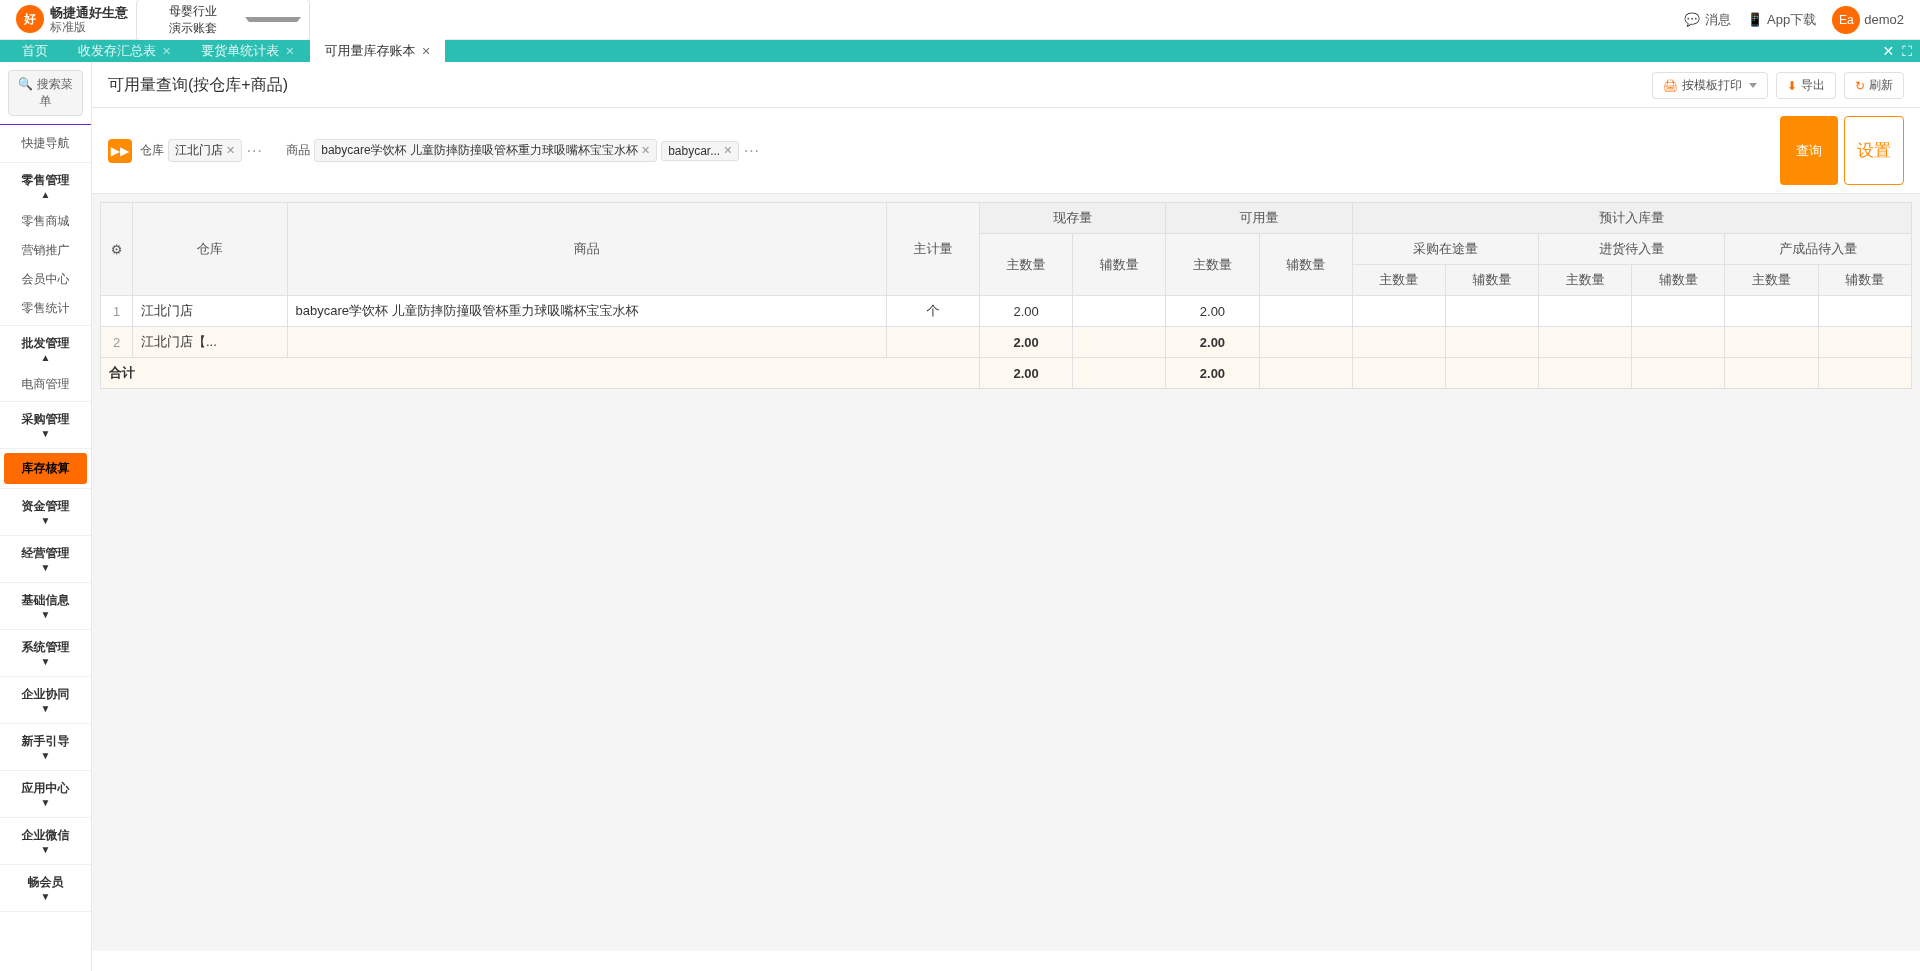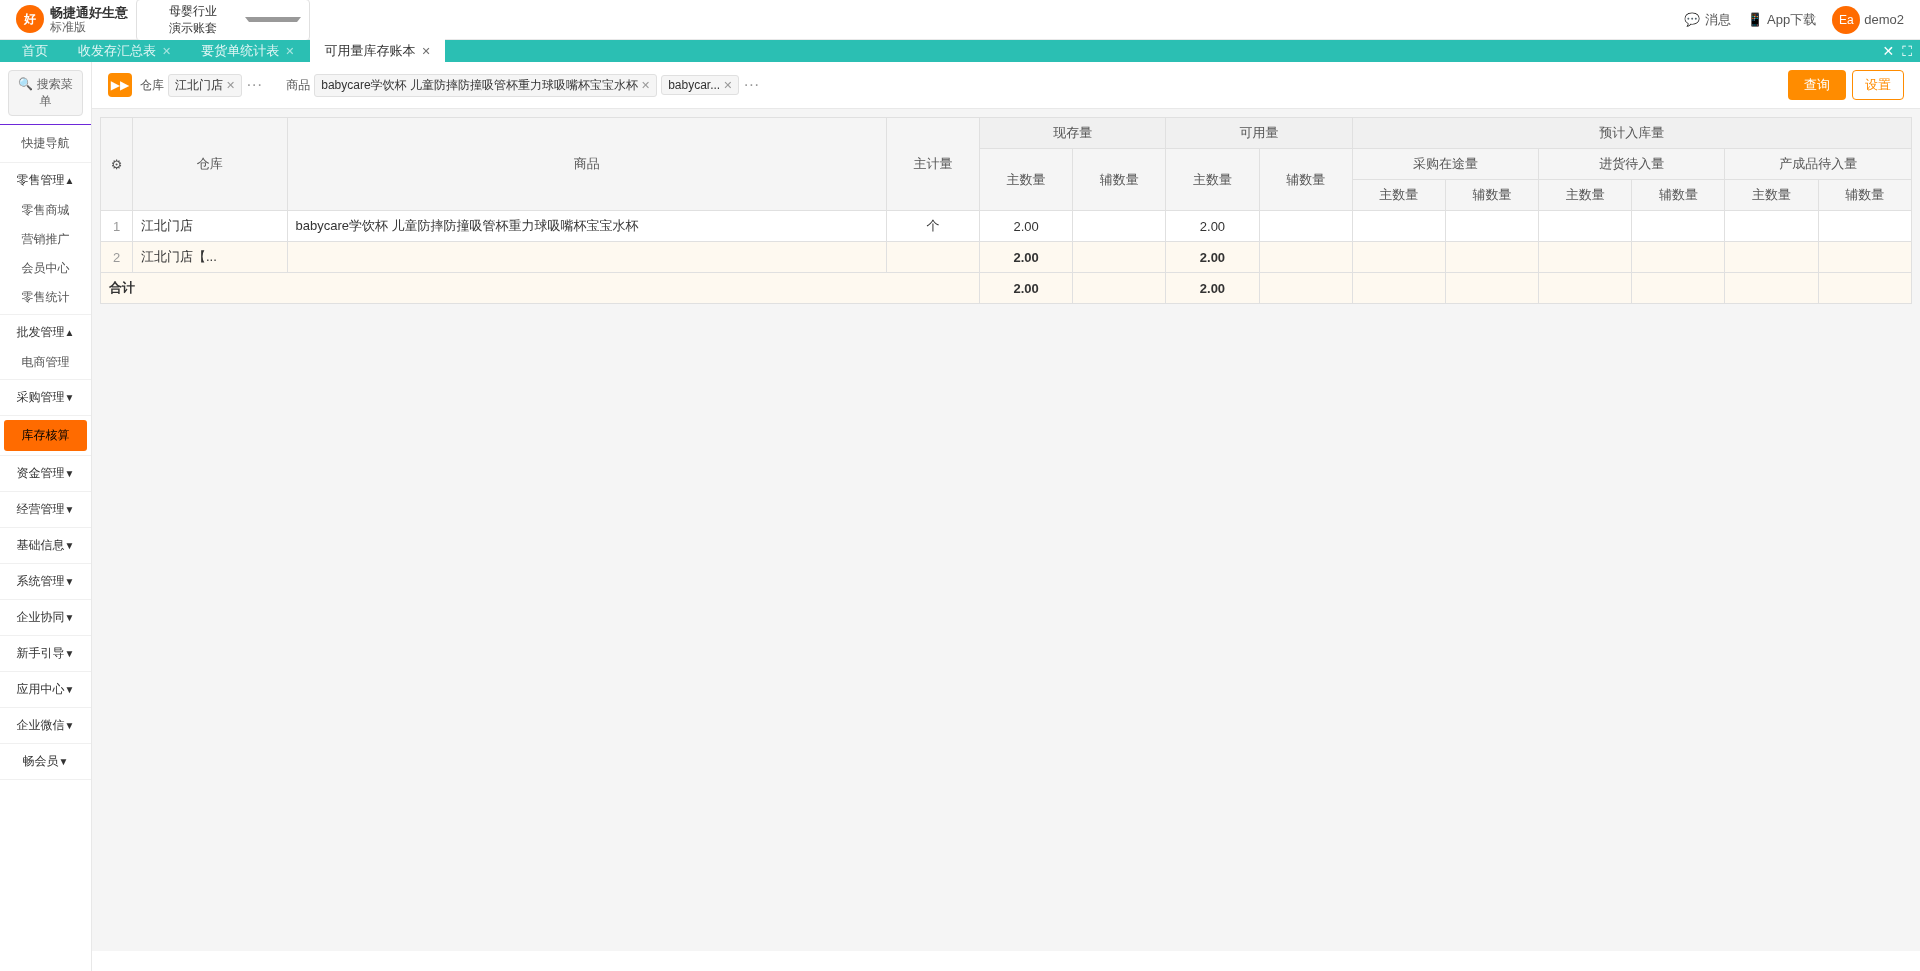--- a/index.html
+++ b/index.html
@@ -28,21 +28,21 @@
     
     .main-layout { display: flex; flex: 1; overflow: hidden; }
 
     
     .sidebar { width: 92px; background: #fff; border-right: 1px solid #e8e8e8; display: flex; flex-direction: column; flex-shrink: 0; overflow-y: auto; }
     .sidebar-search { padding: 8px; border-bottom: 1px solid #6d28d9; }
     .sidebar-search-btn { width: 100%; padding: 5px; background: #f5f5f5; border: 1px solid #e0e0e0; border-radius: 4px; font-size: 12px; color: #666; text-align: center; cursor: pointer; }
     .sidebar-nav { padding: 4px 0; border-bottom: 1px solid #f0f0f0; }
     .sidebar-nav-item { padding: 6px 8px; font-size: 12px; color: #555; cursor: pointer; text-align: center; }
     .sidebar-group { padding: 2px 0; border-bottom: 1px solid #f0f0f0; }
-    .sidebar-group-header { display: flex; align-items: center; justify-content: center; gap: 0; padding: 7px 8px; font-size: 12px; color: #333; cursor: pointer; font-weight: 400; }
+    .sidebar-group-header { display: flex; align-items: center; justify-content: center; gap: 0; padding: 7px 8px; font-size: 12px; color: #333; cursor: pointer; font-weight: 700; flex-direction: column; }
     .sidebar-group-header .arrow { font-size: 10px; }
     .sidebar-item { padding: 6px 8px; font-size: 12px; color: #555; cursor: pointer; text-align: center; }
 
     
     .content { flex: 1; display: flex; flex-direction: column; overflow: hidden; background: #f5f5f5; }
 
     
     .page-header { background: #fff; padding: 10px 16px 8px; display: flex; align-items: center; justify-content: space-between; border-bottom: 1px solid #e8e8e8; flex-shrink: 0; }
     .page-title { font-size: 16px; color: #333; font-weight: 500; }
     .page-actions { display: flex; align-items: center; gap: 8px; }
@@ -53,21 +53,21 @@
     .filter-area { background: #fff; padding: 8px 16px; border-bottom: 1px solid #e8e8e8; display: flex; align-items: center; gap: 8px; flex-shrink: 0; }
     .filter-toggle { width: 24px; height: 24px; background: #ff8c00; border-radius: 4px; display: flex; align-items: center; justify-content: center; color: white; cursor: pointer; font-size: 12px; }
     .filter-field { display: flex; align-items: center; gap: 4px; font-size: 12px; color: #555; }
     .filter-field label { white-space: nowrap; }
     .filter-tags { display: flex; align-items: center; gap: 4px; flex-wrap: wrap; }
     .filter-tag { background: #f5f5f5; border: 1px solid #e0e0e0; border-radius: 3px; padding: 2px 6px; font-size: 12px; color: #333; display: flex; align-items: center; gap: 3px; }
     .filter-tag .x { cursor: pointer; color: #999; font-size: 11px; }
     .filter-more { color: #999; cursor: pointer; font-size: 16px; }
     .filter-actions { margin-left: auto; display: flex; gap: 6px; }
     .btn-query { background: #ff8c00; color: white; border: none; border-radius: 4px; padding: 5px 16px; font-size: 13px; cursor: pointer; }
-    .btn-settings { background: #fff; color: #ff8c00; border: 1px solid #ff8c00; border-radius: 4px; padding: 5px 12px; font-size: 13px; cursor: pointer; }
+    .btn-settings { background: #fff; color: #ff8c00; border: 1px solid #ff8c00; border-radius: 4px; padding: 22px 12px; font-size: 17px; cursor: pointer; }
 
     
     .table-container { flex: 1; overflow: auto; padding: 8px; }
     .data-table { width: 100%; border-collapse: collapse; background: #fff; font-size: 13px; }
     .data-table th, .data-table td { border: 1px solid #e0e0e0; padding: 6px 8px; text-align: center; white-space: nowrap; }
     .data-table th { background: #f5f5f5; color: #555; font-weight: normal; }
     .data-table th.group-header { background: #f0f0f0; font-weight: 500; }
     .data-table td.left { text-align: left; }
     .data-table .row-num { color: #999; }
     .data-table tfoot td { background: #fef9f0; font-weight: 500; }
@@ -235,20 +235,38 @@
     <div class="sidebar-group">
       <div class="sidebar-group-header">
         <span>畅会员</span>
         <span class="arrow">▼</span>
       </div>
     </div>
   </div>
 
   <div class="content">
 
+    <div class="page-header">
+      <div class="page-title">可用量查询(按仓库+商品)</div>
+      <div class="page-actions">
+        <div class="action-btn">
+          <span class="icon">🖨</span>
+          <span>按模板打印</span>
+          <span class="chevron-down" style="display:inline-block;width:0;height:0;border-left:4px solid transparent;border-right:4px solid transparent;border-top:5px solid #999;margin-left:3px;"></span>
+        </div>
+        <div class="action-btn">
+          <span class="icon">⬇</span>
+          <span>导出</span>
+        </div>
+        <div class="action-btn">
+          <span class="icon">↻</span>
+          <span>刷新</span>
+        </div>
+      </div>
+    </div>
 
     <div class="filter-area">
       <div class="filter-toggle">▶▶</div>
       <div class="filter-field">
         <label>仓库</label>
         <div class="filter-tags">
           <span class="filter-tag">
             <span>江北门店</span>
             <span class="x">✕</span>
           </span>

